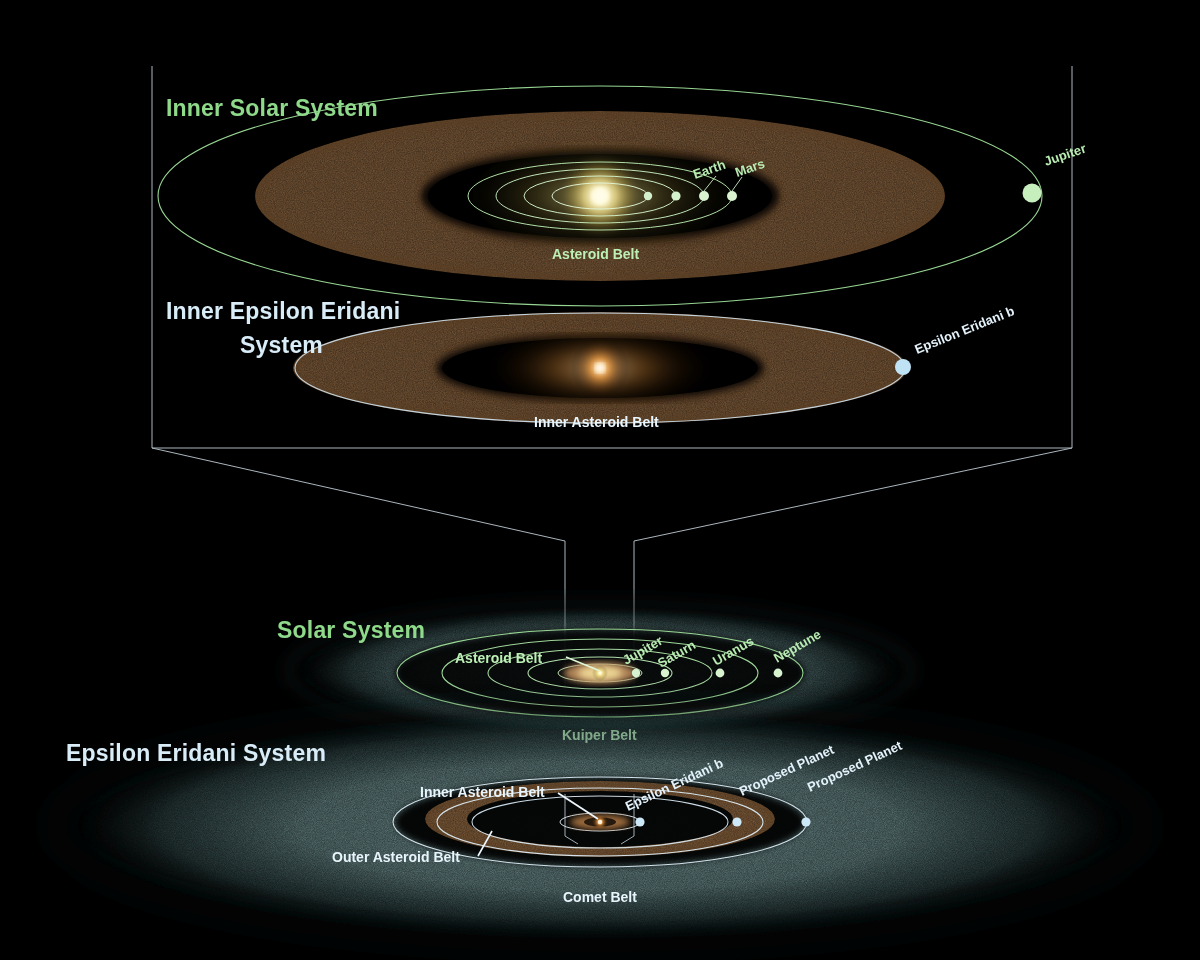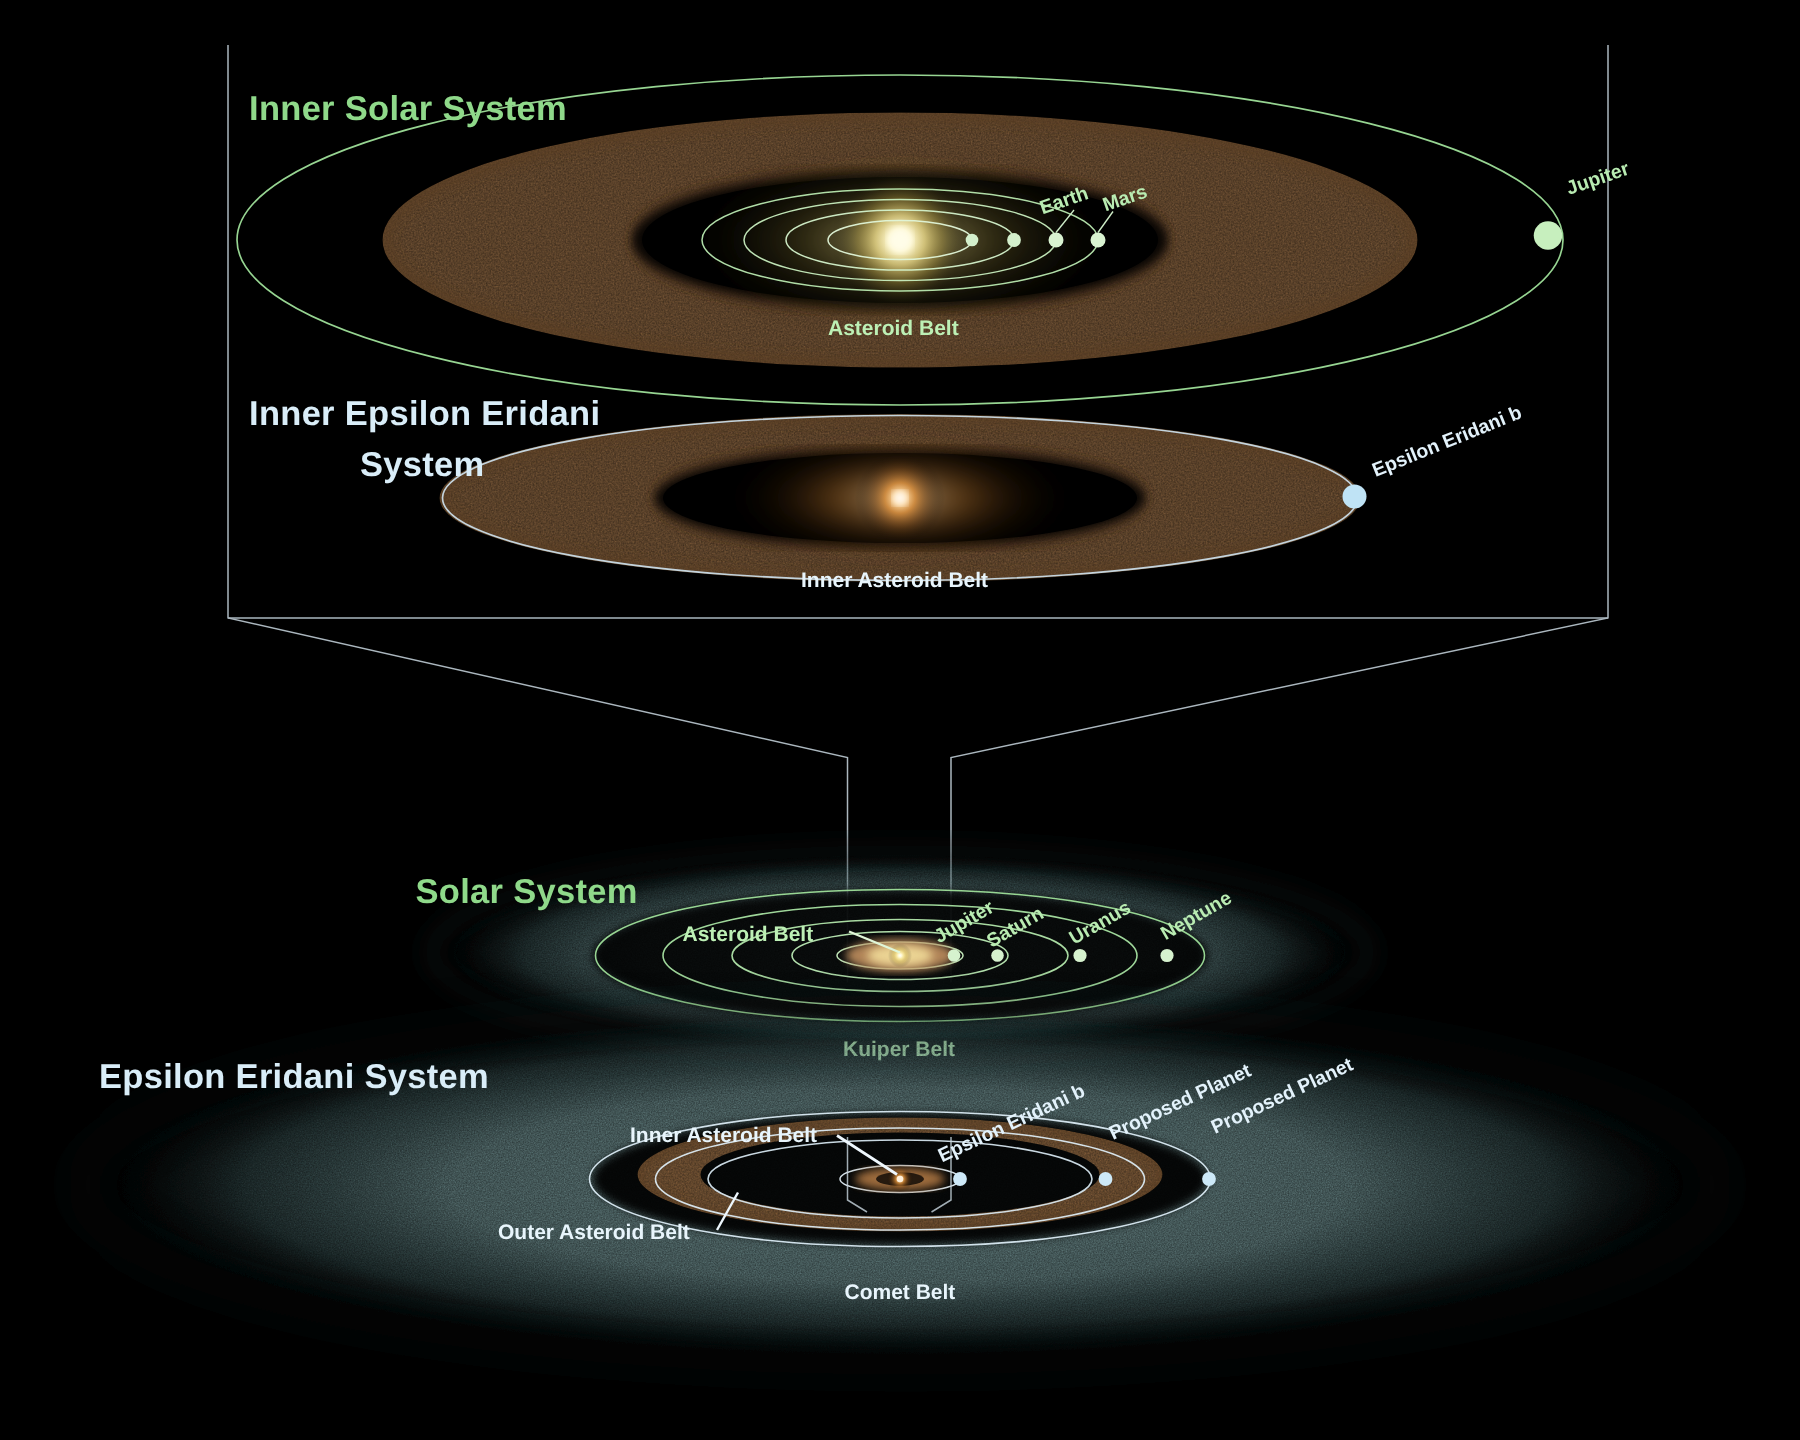--- a/index.html
+++ b/index.html
@@ -2,21 +2,21 @@
 <html><head>
 <meta charset="utf-8">
 <title>Epsilon Eridani vs Solar System</title>
 <style>
   html,body{margin:0;padding:0;background:#000;}
   body{
     width:1200px;height:960px;overflow:hidden;
     font-family:"Liberation Sans", sans-serif;
     position:relative;
   }
-  #stage{position:absolute;inset:0;background:#15803d;}
+  #stage{position:absolute;inset:0;background:#15803d;margin-top:36px;}
   svg#diagram{position:absolute;left:0;top:0;width:1200px;height:960px;display:block;}
   .title-green{fill:#8fd98a;font-size:23px;font-weight:bold;letter-spacing:0.2px;}
   .title-blue{fill:#d9edf8;font-size:23px;font-weight:bold;letter-spacing:0.2px;}
   .t-green-sm{fill:#b9ecb2;font-size:13px;font-weight:bold;}
   .t-blue-sm{fill:#e3f2fb;font-size:13px;font-weight:bold;}
   .t-green-md{fill:#bdf0b5;font-size:14px;font-weight:bold;}
   .t-blue-md{fill:#e8f5fc;font-size:14px;font-weight:bold;}
   text{paint-order:stroke fill;}
 </style>
 </head>

